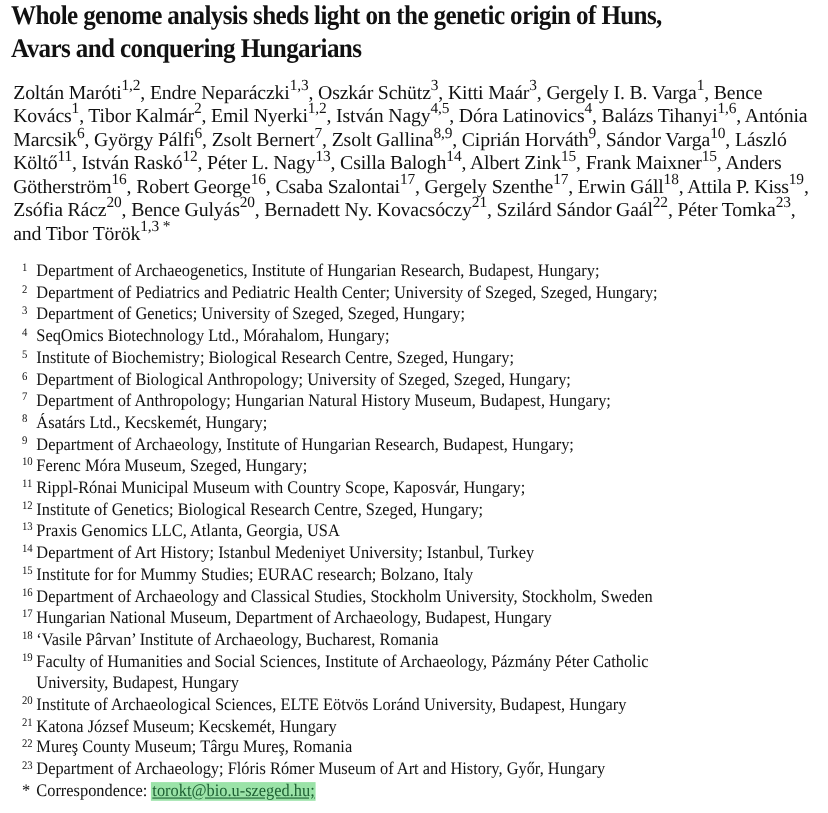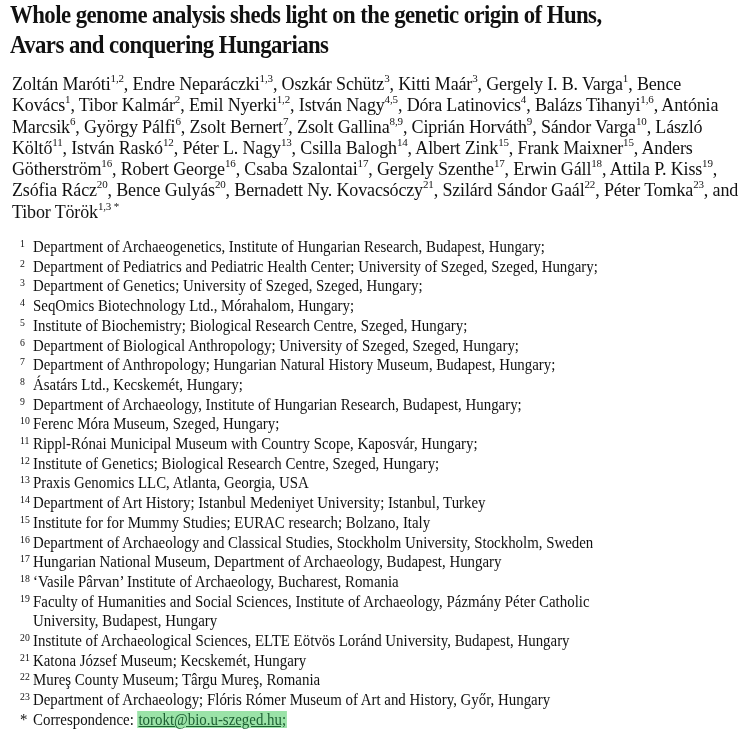--- a/index.html
+++ b/index.html
@@ -21,21 +21,21 @@
     white-space: nowrap;
   }
   .title .line { display: block; }
   .authors {
     position: absolute; left: 12px; top: 74px; width: 735px;
     font-size: 18px;
     line-height: 21.3px;
     letter-spacing: -0.15px;
   }
   .authors sup, .aff sup {
-    font-size: 11px;
+    font-size: 14px;
     line-height: 0;
     position: relative;
     top: -1px;
     vertical-align: super;
   }
   .affiliations {
     position: absolute; left: 20px; top: 237px; width: 730px;
     font-size: 16px;
     line-height: 19.7px;
   }

